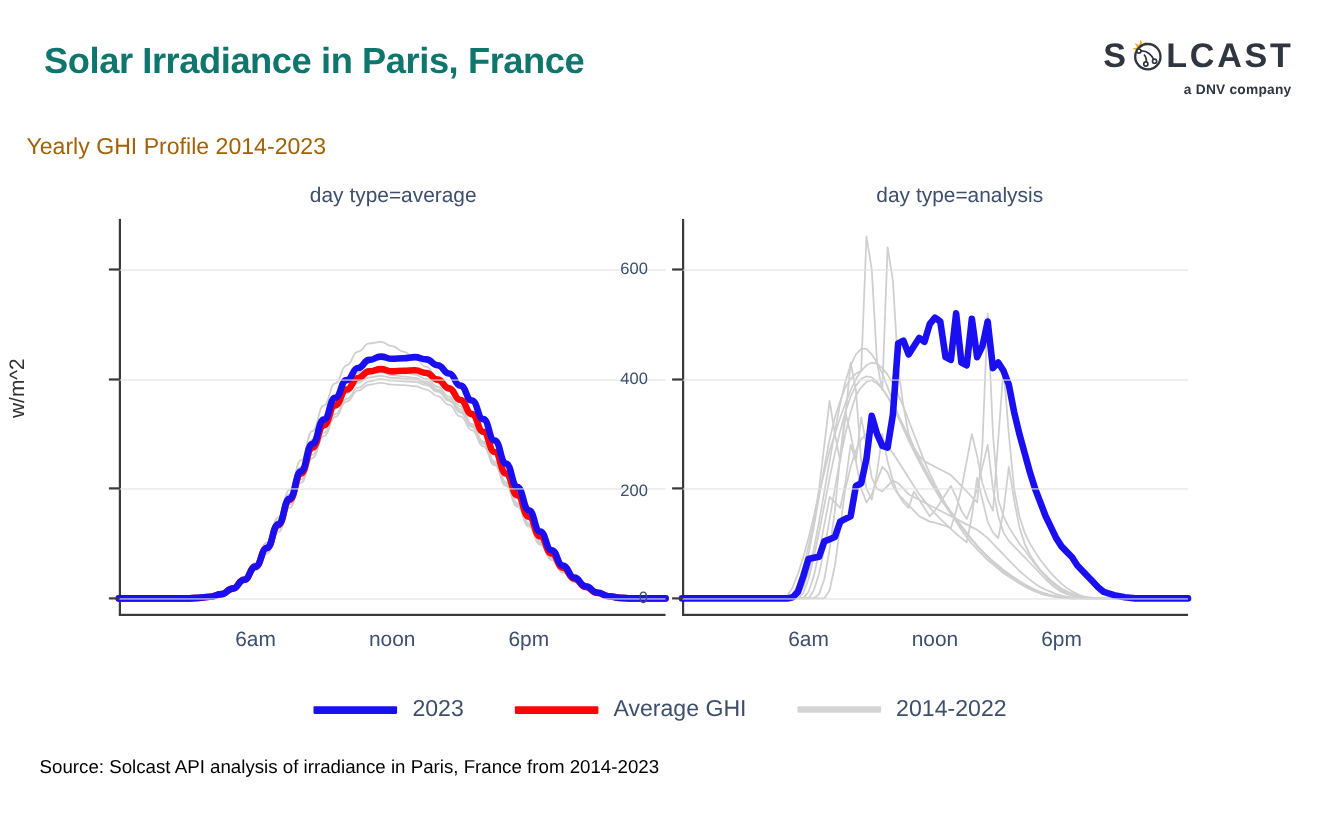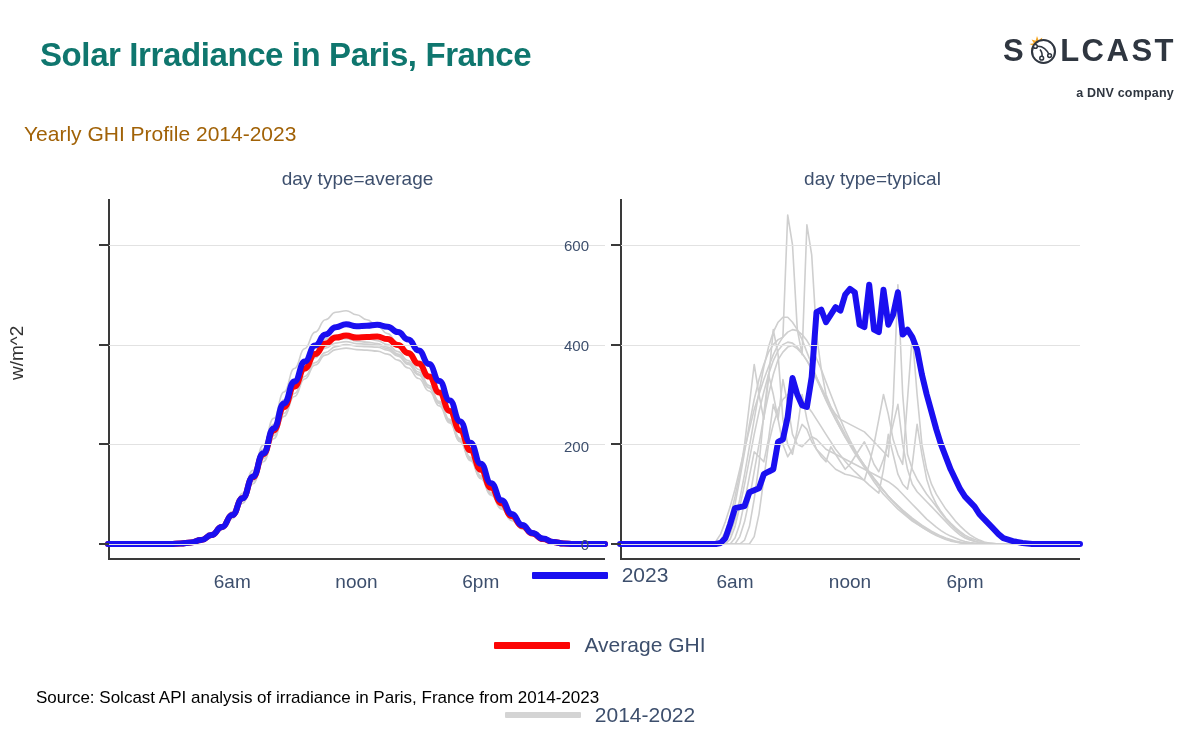--- a/index.html
+++ b/index.html
@@ -32,21 +32,21 @@
   #logo-wordmark {
     position:absolute; left:0; top:0; width:180px; height:40px;
     display:flex; align-items:center; justify-content:flex-end; gap:0px;
   }
   .logo-letters {
     font-size:31px; font-weight:bold; color:#2f3640;
     letter-spacing:2.5px; line-height:1;
   }
   #logo-sun { position:relative; width:34px; height:34px; display:inline-block; vertical-align:middle; }
   #logo-tagline {
-    position:absolute; right:2px; top:56px;
+    position:absolute; right:2px; top:44px;
     font-size:12.5px; font-weight:bold; color:#2f3640;
     letter-spacing:0.2px;
   }
 
   
   #chart { position:absolute; left:0; top:140px; width:1200px; height:540px; }
 
   .facet-title {
     position:absolute; font-size:19px; color:#3d4f6d; white-space:nowrap;
     text-align:center;
@@ -78,21 +78,21 @@
   }
 
   svg.plot { position:absolute; left:0; top:0; width:100%; height:100%; overflow:visible; }
   .hist-line { fill:none; stroke:#cfcfcf; stroke-width:1.6; stroke-linejoin:round; stroke-linecap:round; }
   .avg-line  { fill:none; stroke:#fc0505; stroke-width:6; stroke-linejoin:round; stroke-linecap:round; }
   .y2023-line{ fill:none; stroke:#1a0ff0; stroke-width:6; stroke-linejoin:round; stroke-linecap:round; }
 
   
   #legend {
     position:absolute; left:0; top:625px; width:1200px; height:40px;
-    display:flex; align-items:center; justify-content:center; gap:46px;flex-direction:column;
+    display:flex; align-items:center; justify-content:center; gap:46px;
   }
   .legend-item { display:flex; align-items:center; gap:14px; }
   .legend-swatch { display:block; width:76px; height:7px; border-radius:1px; }
   .legend-swatch.thin { height:6px; }
   .legend-label { font-size:21px; color:#3d4f6d; white-space:nowrap; }
 
   
   #source-note {
     position:absolute; left:36px; top:688px;
     font-size:17px; color:#000000; white-space:nowrap;
@@ -124,21 +124,21 @@
       <span class="logo-letters">LCAST</span>
     </div>
     <div id="logo-tagline">a DNV company</div>
   </div>
 </div>
 
 <div id="chart">
   <div id="y-axis-label">w/m^2</div>
 
   <div class="facet-title" id="facet-title-left">day type=average</div>
-  <div class="facet-title" id="facet-title-right">day type=typical</div>
+  <div class="facet-title" id="facet-title-right">day type=analysis</div>
 
   <div class="panel" id="panel-average">
     <div class="yspine"></div>
     <div class="xspine"></div>
     <svg class="plot" id="svg-average" preserveAspectRatio="none">
         <path d="M0.0,339.0 C5.2,339.0 5.2,339.0 10.4,339.0 C15.5,339.0 15.5,339.0 20.7,339.0 C25.9,339.0 25.9,339.0 31.1,339.0 C36.2,339.0 36.2,339.0 41.4,339.0 C46.6,339.0 46.6,339.0 51.8,339.0 C56.9,339.0 56.9,339.0 62.1,339.0 C67.3,339.0 67.3,338.5 72.5,338.5 C77.7,338.5 77.7,337.5 82.8,337.5 C88.0,337.5 88.0,334.6 93.2,334.6 C98.4,334.6 98.4,329.1 103.5,329.1 C108.7,329.1 108.7,320.1 113.9,320.1 C119.1,320.1 119.1,306.6 124.3,306.6 C129.4,306.6 129.4,288.2 134.6,288.2 C139.8,288.2 139.8,265.3 145.0,265.3 C150.1,265.3 150.1,240.3 155.3,240.3 C160.5,240.3 160.5,213.4 165.7,213.4 C170.8,213.4 170.8,187.0 176.0,187.0 C181.2,187.0 181.2,163.5 186.4,163.5 C191.6,163.5 191.6,143.6 196.7,143.6 C201.9,143.6 201.9,127.1 207.1,127.1 C212.3,127.1 212.3,114.7 217.4,114.7 C222.6,114.7 222.6,107.2 227.8,107.2 C233.0,107.2 233.0,105.7 238.1,105.7 C243.3,105.7 243.3,109.7 248.5,109.7 C253.7,109.7 253.7,114.7 258.9,114.7 C264.0,114.7 264.0,120.7 269.2,120.7 C274.4,120.7 274.4,128.6 279.6,128.6 C284.7,128.6 284.7,138.6 289.9,138.6 C295.1,138.6 295.1,150.6 300.3,150.6 C305.4,150.6 305.4,164.5 310.6,164.5 C315.8,164.5 315.8,180.5 321.0,180.5 C326.2,180.5 326.2,198.4 331.3,198.4 C336.5,198.4 336.5,217.4 341.7,217.4 C346.9,217.4 346.9,236.8 352.0,236.8 C357.2,236.8 357.2,255.8 362.4,255.8 C367.6,255.8 367.6,273.7 372.8,273.7 C377.9,273.7 377.9,290.2 383.1,290.2 C388.3,290.2 388.3,304.1 393.5,304.1 C398.6,304.1 398.6,315.6 403.8,315.6 C409.0,315.6 409.0,324.1 414.2,324.1 C419.3,324.1 419.3,330.6 424.5,330.6 C429.7,330.6 429.7,335.1 434.9,335.1 C440.1,335.1 440.1,337.5 445.2,337.5 C450.4,337.5 450.4,338.5 455.6,338.5 C460.8,338.5 460.8,339.0 465.9,339.0 C471.1,339.0 471.1,339.0 476.3,339.0 C481.5,339.0 481.5,339.0 486.6,339.0 C491.8,339.0 491.8,339.0 497.0,339.0" class="hist-line"></path>
         <path d="M0.0,339.0 C5.2,339.0 5.2,339.0 10.4,339.0 C15.5,339.0 15.5,339.0 20.7,339.0 C25.9,339.0 25.9,339.0 31.1,339.0 C36.2,339.0 36.2,339.0 41.4,339.0 C46.6,339.0 46.6,339.0 51.8,339.0 C56.9,339.0 56.9,339.0 62.1,339.0 C67.3,339.0 67.3,338.5 72.5,338.5 C77.7,338.5 77.7,338.0 82.8,338.0 C88.0,338.0 88.0,335.6 93.2,335.6 C98.4,335.6 98.4,331.1 103.5,331.1 C108.7,331.1 108.7,323.6 113.9,323.6 C119.1,323.6 119.1,312.1 124.3,312.1 C129.4,312.1 129.4,296.2 134.6,296.2 C139.8,296.2 139.8,276.2 145.0,276.2 C150.1,276.2 150.1,253.8 155.3,253.8 C160.5,253.8 160.5,230.8 165.7,230.8 C170.8,230.8 170.8,208.4 176.0,208.4 C181.2,208.4 181.2,188.5 186.4,188.5 C191.6,188.5 191.6,171.5 196.7,171.5 C201.9,171.5 201.9,157.6 207.1,157.6 C212.3,157.6 212.3,147.6 217.4,147.6 C222.6,147.6 222.6,141.6 227.8,141.6 C233.0,141.6 233.0,139.6 238.1,139.6 C243.3,139.6 243.3,141.1 248.5,141.1 C253.7,141.1 253.7,141.6 258.9,141.6 C264.0,141.6 264.0,142.1 269.2,142.1 C274.4,142.1 274.4,145.1 279.6,145.1 C284.7,145.1 284.7,151.1 289.9,151.1 C295.1,151.1 295.1,159.5 300.3,159.5 C305.4,159.5 305.4,170.0 310.6,170.0 C315.8,170.0 315.8,183.0 321.0,183.0 C326.2,183.0 326.2,198.4 331.3,198.4 C336.5,198.4 336.5,215.9 341.7,215.9 C346.9,215.9 346.9,234.3 352.0,234.3 C357.2,234.3 357.2,253.3 362.4,253.3 C367.6,253.3 367.6,271.2 372.8,271.2 C377.9,271.2 377.9,287.7 383.1,287.7 C388.3,287.7 388.3,302.1 393.5,302.1 C398.6,302.1 398.6,314.1 403.8,314.1 C409.0,314.1 409.0,323.1 414.2,323.1 C419.3,323.1 419.3,330.1 424.5,330.1 C429.7,330.1 429.7,334.6 434.9,334.6 C440.1,334.6 440.1,337.5 445.2,337.5 C450.4,337.5 450.4,338.5 455.6,338.5 C460.8,338.5 460.8,339.0 465.9,339.0 C471.1,339.0 471.1,339.0 476.3,339.0 C481.5,339.0 481.5,339.0 486.6,339.0 C491.8,339.0 491.8,339.0 497.0,339.0" class="hist-line"></path>
         <path d="M0.0,339.0 C5.2,339.0 5.2,339.0 10.4,339.0 C15.5,339.0 15.5,339.0 20.7,339.0 C25.9,339.0 25.9,339.0 31.1,339.0 C36.2,339.0 36.2,339.0 41.4,339.0 C46.6,339.0 46.6,339.0 51.8,339.0 C56.9,339.0 56.9,339.0 62.1,339.0 C67.3,339.0 67.3,338.5 72.5,338.5 C77.7,338.5 77.7,337.5 82.8,337.5 C88.0,337.5 88.0,335.1 93.2,335.1 C98.4,335.1 98.4,330.1 103.5,330.1 C108.7,330.1 108.7,321.6 113.9,321.6 C119.1,321.6 119.1,309.1 124.3,309.1 C129.4,309.1 129.4,291.7 134.6,291.7 C139.8,291.7 139.8,270.2 145.0,270.2 C150.1,270.2 150.1,246.3 155.3,246.3 C160.5,246.3 160.5,221.4 165.7,221.4 C170.8,221.4 170.8,197.4 176.0,197.4 C181.2,197.4 181.2,176.5 186.4,176.5 C191.6,176.5 191.6,159.5 196.7,159.5 C201.9,159.5 201.9,146.6 207.1,146.6 C212.3,146.6 212.3,138.1 217.4,138.1 C222.6,138.1 222.6,134.1 227.8,134.1 C233.0,134.1 233.0,133.6 238.1,133.6 C243.3,133.6 243.3,136.1 248.5,136.1 C253.7,136.1 253.7,137.1 258.9,137.1 C264.0,137.1 264.0,138.6 269.2,138.6 C274.4,138.6 274.4,142.1 279.6,142.1 C284.7,142.1 284.7,149.1 289.9,149.1 C295.1,149.1 295.1,157.6 300.3,157.6 C305.4,157.6 305.4,169.0 310.6,169.0 C315.8,169.0 315.8,182.5 321.0,182.5 C326.2,182.5 326.2,197.9 331.3,197.9 C336.5,197.9 336.5,215.9 341.7,215.9 C346.9,215.9 346.9,234.8 352.0,234.8 C357.2,234.8 357.2,253.8 362.4,253.8 C367.6,253.8 367.6,272.2 372.8,272.2 C377.9,272.2 377.9,288.7 383.1,288.7 C388.3,288.7 388.3,303.1 393.5,303.1 C398.6,303.1 398.6,314.6 403.8,314.6 C409.0,314.6 409.0,323.6 414.2,323.6 C419.3,323.6 419.3,330.1 424.5,330.1 C429.7,330.1 429.7,335.1 434.9,335.1 C440.1,335.1 440.1,337.5 445.2,337.5 C450.4,337.5 450.4,338.5 455.6,338.5 C460.8,338.5 460.8,339.0 465.9,339.0 C471.1,339.0 471.1,339.0 476.3,339.0 C481.5,339.0 481.5,339.0 486.6,339.0 C491.8,339.0 491.8,339.0 497.0,339.0" class="hist-line"></path>
         <path d="M0.0,339.0 C5.2,339.0 5.2,339.0 10.4,339.0 C15.5,339.0 15.5,339.0 20.7,339.0 C25.9,339.0 25.9,339.0 31.1,339.0 C36.2,339.0 36.2,339.0 41.4,339.0 C46.6,339.0 46.6,339.0 51.8,339.0 C56.9,339.0 56.9,339.0 62.1,339.0 C67.3,339.0 67.3,338.5 72.5,338.5 C77.7,338.5 77.7,338.0 82.8,338.0 C88.0,338.0 88.0,336.1 93.2,336.1 C98.4,336.1 98.4,331.6 103.5,331.6 C108.7,331.6 108.7,324.6 113.9,324.6 C119.1,324.6 119.1,313.6 124.3,313.6 C129.4,313.6 129.4,298.2 134.6,298.2 C139.8,298.2 139.8,278.7 145.0,278.7 C150.1,278.7 150.1,256.8 155.3,256.8 C160.5,256.8 160.5,233.8 165.7,233.8 C170.8,233.8 170.8,211.4 176.0,211.4 C181.2,211.4 181.2,191.5 186.4,191.5 C191.6,191.5 191.6,174.0 196.7,174.0 C201.9,174.0 201.9,160.0 207.1,160.0 C212.3,160.0 212.3,150.1 217.4,150.1 C222.6,150.1 222.6,144.6 227.8,144.6 C233.0,144.6 233.0,143.1 238.1,143.1 C243.3,143.1 243.3,144.6 248.5,144.6 C253.7,144.6 253.7,145.1 258.9,145.1 C264.0,145.1 264.0,146.1 269.2,146.1 C274.4,146.1 274.4,149.1 279.6,149.1 C284.7,149.1 284.7,155.1 289.9,155.1 C295.1,155.1 295.1,163.0 300.3,163.0 C305.4,163.0 305.4,173.5 310.6,173.5 C315.8,173.5 315.8,186.0 321.0,186.0 C326.2,186.0 326.2,200.9 331.3,200.9 C336.5,200.9 336.5,217.9 341.7,217.9 C346.9,217.9 346.9,236.3 352.0,236.3 C357.2,236.3 357.2,254.8 362.4,254.8 C367.6,254.8 367.6,272.7 372.8,272.7 C377.9,272.7 377.9,289.2 383.1,289.2 C388.3,289.2 388.3,303.1 393.5,303.1 C398.6,303.1 398.6,314.6 403.8,314.6 C409.0,314.6 409.0,323.6 414.2,323.6 C419.3,323.6 419.3,330.1 424.5,330.1 C429.7,330.1 429.7,335.1 434.9,335.1 C440.1,335.1 440.1,337.5 445.2,337.5 C450.4,337.5 450.4,338.5 455.6,338.5 C460.8,338.5 460.8,339.0 465.9,339.0 C471.1,339.0 471.1,339.0 476.3,339.0 C481.5,339.0 481.5,339.0 486.6,339.0 C491.8,339.0 491.8,339.0 497.0,339.0" class="hist-line"></path>
         <path d="M0.0,339.0 C5.2,339.0 5.2,339.0 10.4,339.0 C15.5,339.0 15.5,339.0 20.7,339.0 C25.9,339.0 25.9,339.0 31.1,339.0 C36.2,339.0 36.2,339.0 41.4,339.0 C46.6,339.0 46.6,339.0 51.8,339.0 C56.9,339.0 56.9,339.0 62.1,339.0 C67.3,339.0 67.3,338.5 72.5,338.5 C77.7,338.5 77.7,337.5 82.8,337.5 C88.0,337.5 88.0,334.6 93.2,334.6 C98.4,334.6 98.4,329.6 103.5,329.6 C108.7,329.6 108.7,321.1 113.9,321.1 C119.1,321.1 119.1,308.1 124.3,308.1 C129.4,308.1 129.4,290.2 134.6,290.2 C139.8,290.2 139.8,268.2 145.0,268.2 C150.1,268.2 150.1,244.3 155.3,244.3 C160.5,244.3 160.5,219.4 165.7,219.4 C170.8,219.4 170.8,194.9 176.0,194.9 C181.2,194.9 181.2,174.0 186.4,174.0 C191.6,174.0 191.6,156.6 196.7,156.6 C201.9,156.6 201.9,143.1 207.1,143.1 C212.3,143.1 212.3,134.1 217.4,134.1 C222.6,134.1 222.6,130.1 227.8,130.1 C233.0,130.1 233.0,129.6 238.1,129.6 C243.3,129.6 243.3,132.1 248.5,132.1 C253.7,132.1 253.7,133.6 258.9,133.6 C264.0,133.6 264.0,135.6 269.2,135.6 C274.4,135.6 274.4,139.6 279.6,139.6 C284.7,139.6 284.7,146.6 289.9,146.6 C295.1,146.6 295.1,155.6 300.3,155.6 C305.4,155.6 305.4,167.0 310.6,167.0 C315.8,167.0 315.8,180.5 321.0,180.5 C326.2,180.5 326.2,196.4 331.3,196.4 C336.5,196.4 336.5,214.4 341.7,214.4 C346.9,214.4 346.9,233.3 352.0,233.3 C357.2,233.3 357.2,252.3 362.4,252.3 C367.6,252.3 367.6,270.7 372.8,270.7 C377.9,270.7 377.9,287.7 383.1,287.7 C388.3,287.7 388.3,302.1 393.5,302.1 C398.6,302.1 398.6,314.1 403.8,314.1 C409.0,314.1 409.0,323.1 414.2,323.1 C419.3,323.1 419.3,330.1 424.5,330.1 C429.7,330.1 429.7,334.6 434.9,334.6 C440.1,334.6 440.1,337.5 445.2,337.5 C450.4,337.5 450.4,338.5 455.6,338.5 C460.8,338.5 460.8,339.0 465.9,339.0 C471.1,339.0 471.1,339.0 476.3,339.0 C481.5,339.0 481.5,339.0 486.6,339.0 C491.8,339.0 491.8,339.0 497.0,339.0" class="hist-line"></path>

